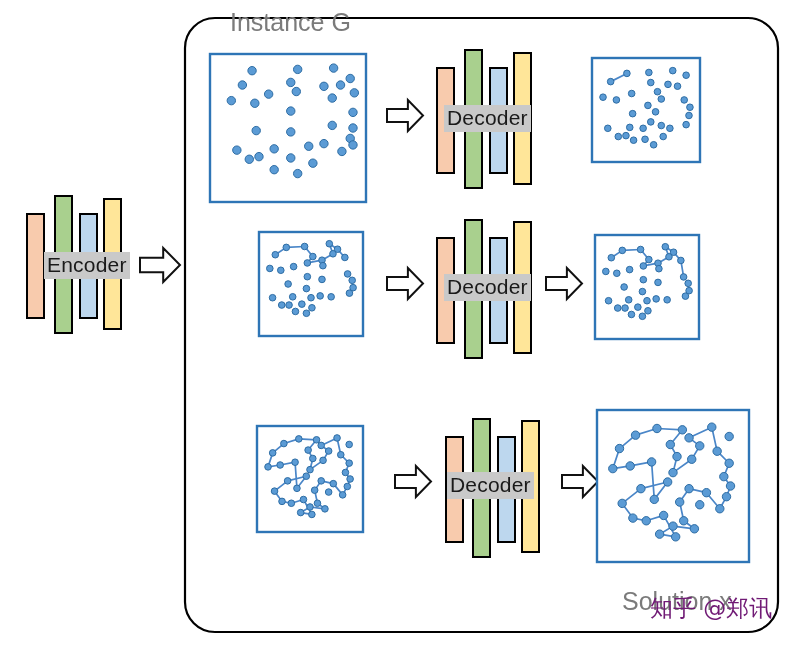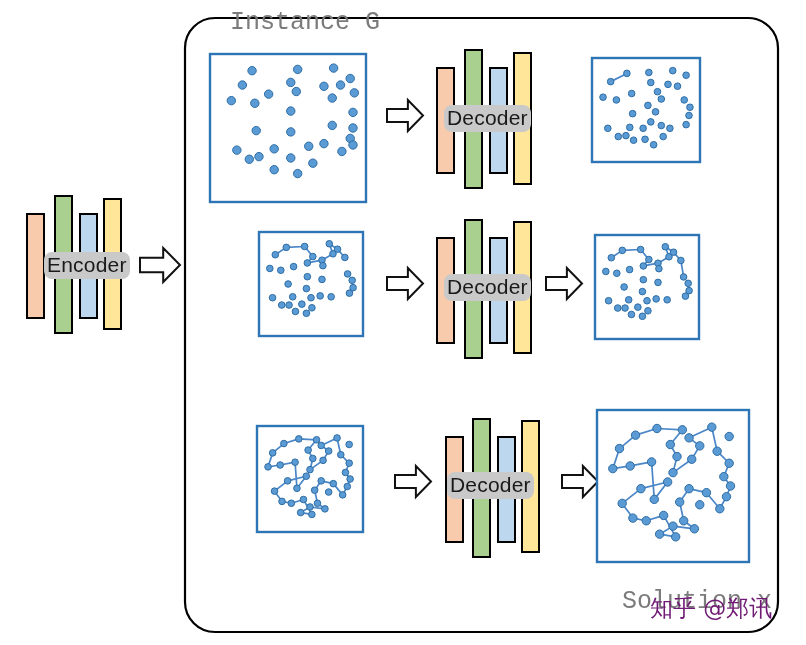--- a/index.html
+++ b/index.html
@@ -27,25 +27,24 @@
   }
   .nn-label {
     position: absolute;
     background: #c9c9c9;
     color: #1a1a1a;
     font-family: "Liberation Sans", sans-serif;
     white-space: nowrap;
     line-height: 1;
     padding: 2px 3px 4px 3px;
     letter-spacing: 0.2px;
-    border-radius: 8px;
   }
   .serif-label {
     position: absolute;
-    font-family: Liberation Mono, monospace;
+    font-family: Liberation Sans, sans-serif;
     color: #7b7b7b;
     white-space: nowrap;
     line-height: 1;
   }
   .watermark {
     position: absolute;
     font-family: "DejaVu Sans", sans-serif;
     color: #701a75;
     white-space: nowrap;
     line-height: 1;

